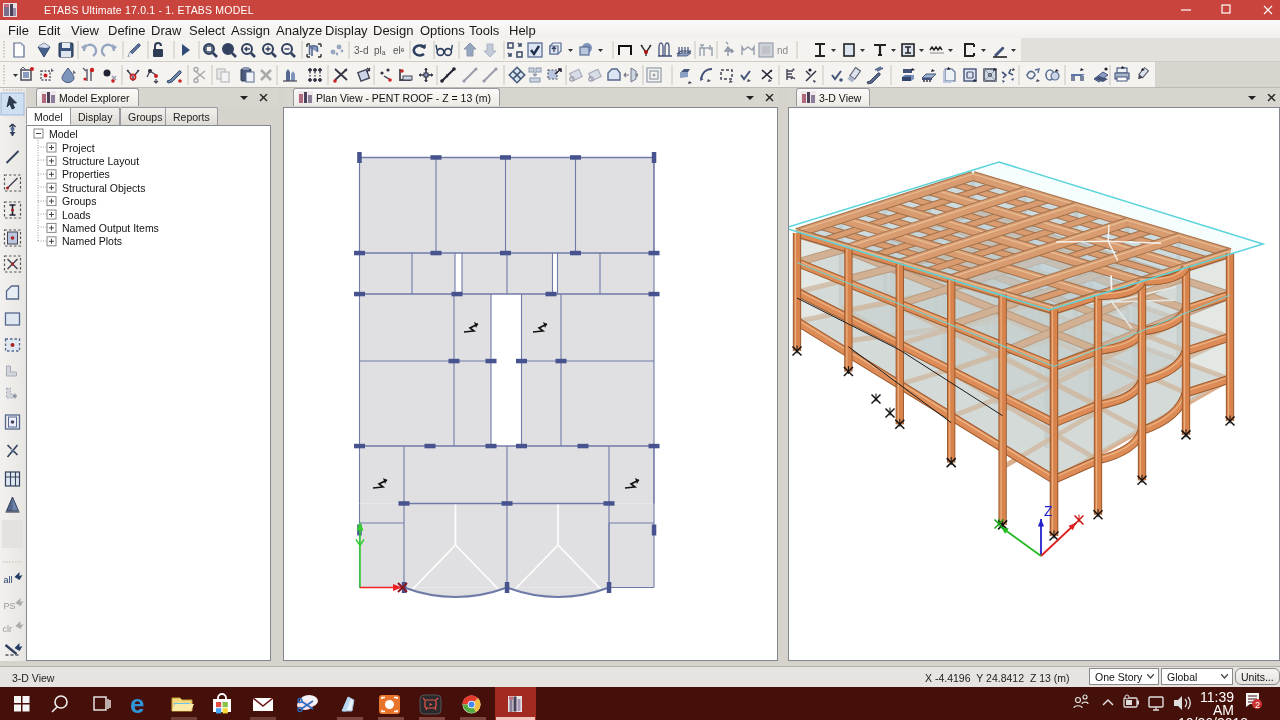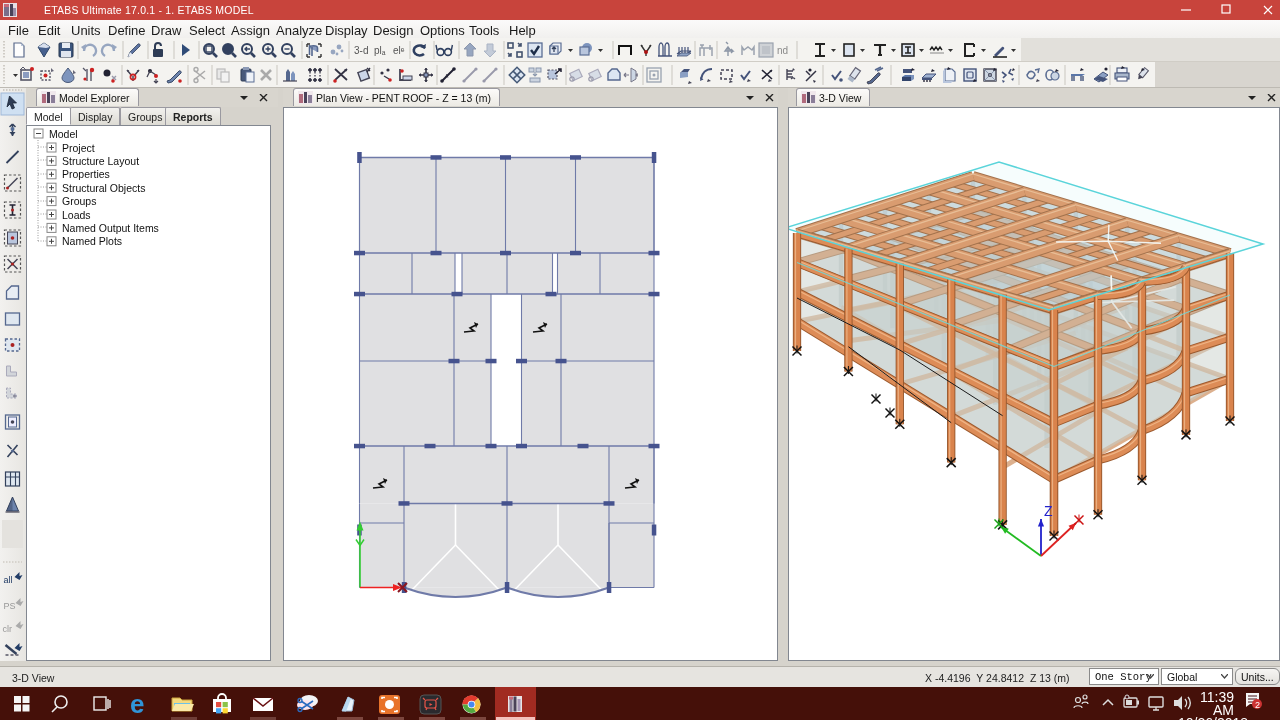--- a/index.html
+++ b/index.html
@@ -36,21 +36,21 @@
   <span class="t">ETABS Ultimate 17.0.1 - 1. ETABS MODEL</span>
   <svg class="abs" style="left:1166px;top:0" width="114" height="20">
     <line x1="15" y1="10" x2="25" y2="10" stroke="#fff" stroke-width="1.2"></line>
     <rect x="56" y="5" width="8" height="8" fill="none" stroke="#fff" stroke-width="1.2"></rect>
     <path d="M98,6 l8,8 m0,-8 l-8,8" stroke="#fff" stroke-width="1.2"></path>
   </svg>
 </div>
 <div id="menubar">
   <span style="left:8px">File</span>
     <span style="left:38px">Edit</span>
-    <span style="left:71px">Units</span>
+    <span style="left:71px">View</span>
   <span style="left:108px">Define</span>
     <span style="left:151px">Draw</span>
     <span style="left:189px">Select</span>
   <span style="left:231px">Assign</span>
     <span style="left:276px">Analyze</span>
     <span style="left:325px">Display</span>
   <span style="left:373px">Design</span>
     <span style="left:420px">Options</span>
     <span style="left:469px">Tools</span>
   <span style="left:509px">Help</span>
@@ -670,21 +670,21 @@
       </svg>
   </div>
   <svg class="abs" style="left:240px; top:6px" width="32" height="10">
       <path d="M0,2 l4,4 4,-4 z" fill="#222"></path>
       <path d="M20,0 l7,7 m0,-7 l-7,7" stroke="#222" stroke-width="1.4"></path>
     </svg>
   <div class="mtabs" style="left:26px; width:252px;">
     <div class="mtab on" style="left:0px; z-index:2;">Model</div>
     <div class="mtab" style="left:44px;">Display</div>
     <div class="mtab" style="left:94px;">Groups</div>
-    <div class="mtab" style="left:139px;font-weight:bold;">Reports</div>
+    <div class="mtab" style="left:139px;">Reports</div>
   </div>
   <div class="pbody" style="left:26px; top:37px; width:245px; height:536px;">
     <svg width="243" height="534">
       <g font-family="Liberation Sans,sans-serif" font-size="10.5" fill="#111">
         <g stroke="#999" stroke-width="1" stroke-dasharray="1,1.5" fill="none">
           <line x1="11" y1="14" x2="11" y2="115"></line>
           <line x1="11" y1="21" x2="24" y2="21"></line>
             <line x1="11" y1="34" x2="24" y2="34"></line>
           <line x1="11" y1="48" x2="24" y2="48"></line>
             <line x1="11" y1="61" x2="24" y2="61"></line>
@@ -1225,21 +1225,21 @@
           <line x1="285.5" y1="416.5" x2="294.5" y2="407.5"></line>
           <line x1="290.0" y1="406.5" x2="290.0" y2="414.5" stroke-width="1"></line>
         </g>
 </svg>
   </div>
 </div>
 
 <div id="statusbar">
   <span class="abs" style="left:12px; top:5px;">3-D View</span>
   <span class="abs" style="left:925px; top:5px;">X -4.4196&nbsp;&nbsp;Y 24.8412&nbsp;&nbsp;Z 13 (m)</span>
-  <div class="combo" style="left:1089px; top:1px; width:70px;font-family:Liberation Mono, monospace;">One Story<svg class="ar">
+  <div class="combo" style="left:1089px; top:1px; width:70px;">One Story<svg class="ar">
         <path d="M0,0 l3.5,4 3.5,-4" stroke="#444" fill="none" stroke-width="1.3"></path>
       </svg></div>
   <div class="combo" style="left:1161px; top:1px; width:72px;">Global<svg class="ar">
         <path d="M0,0 l3.5,4 3.5,-4" stroke="#444" fill="none" stroke-width="1.3"></path>
       </svg></div>
   <div class="combo" style="left:1235px; top:1px; width:45px; background:linear-gradient(#f6f5f3,#e4e2dd);border-radius:6px;">Units...</div>
 </div>
 
 <div id="taskbar">
   

